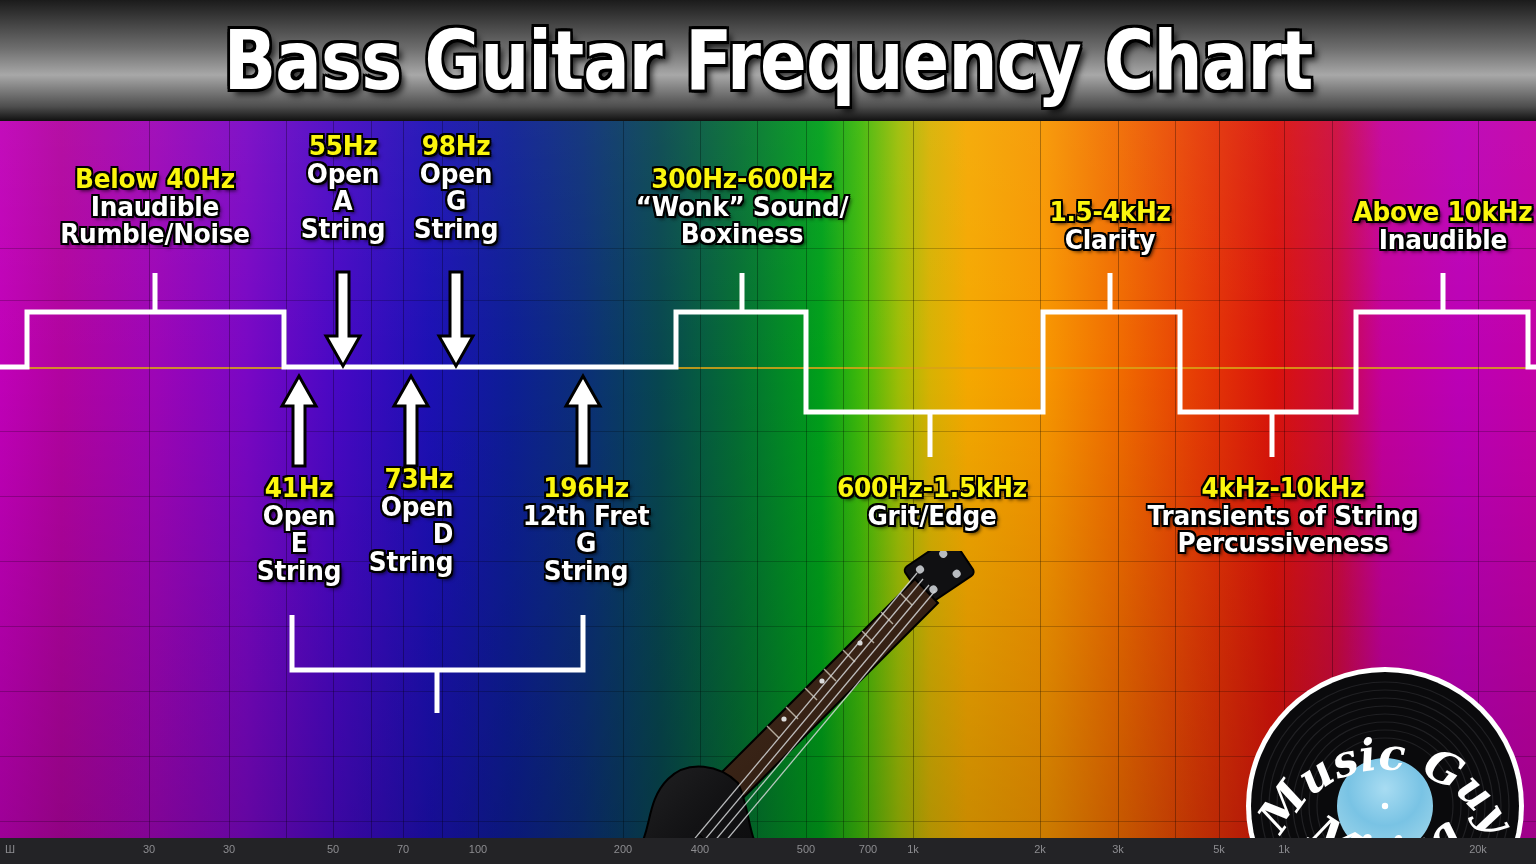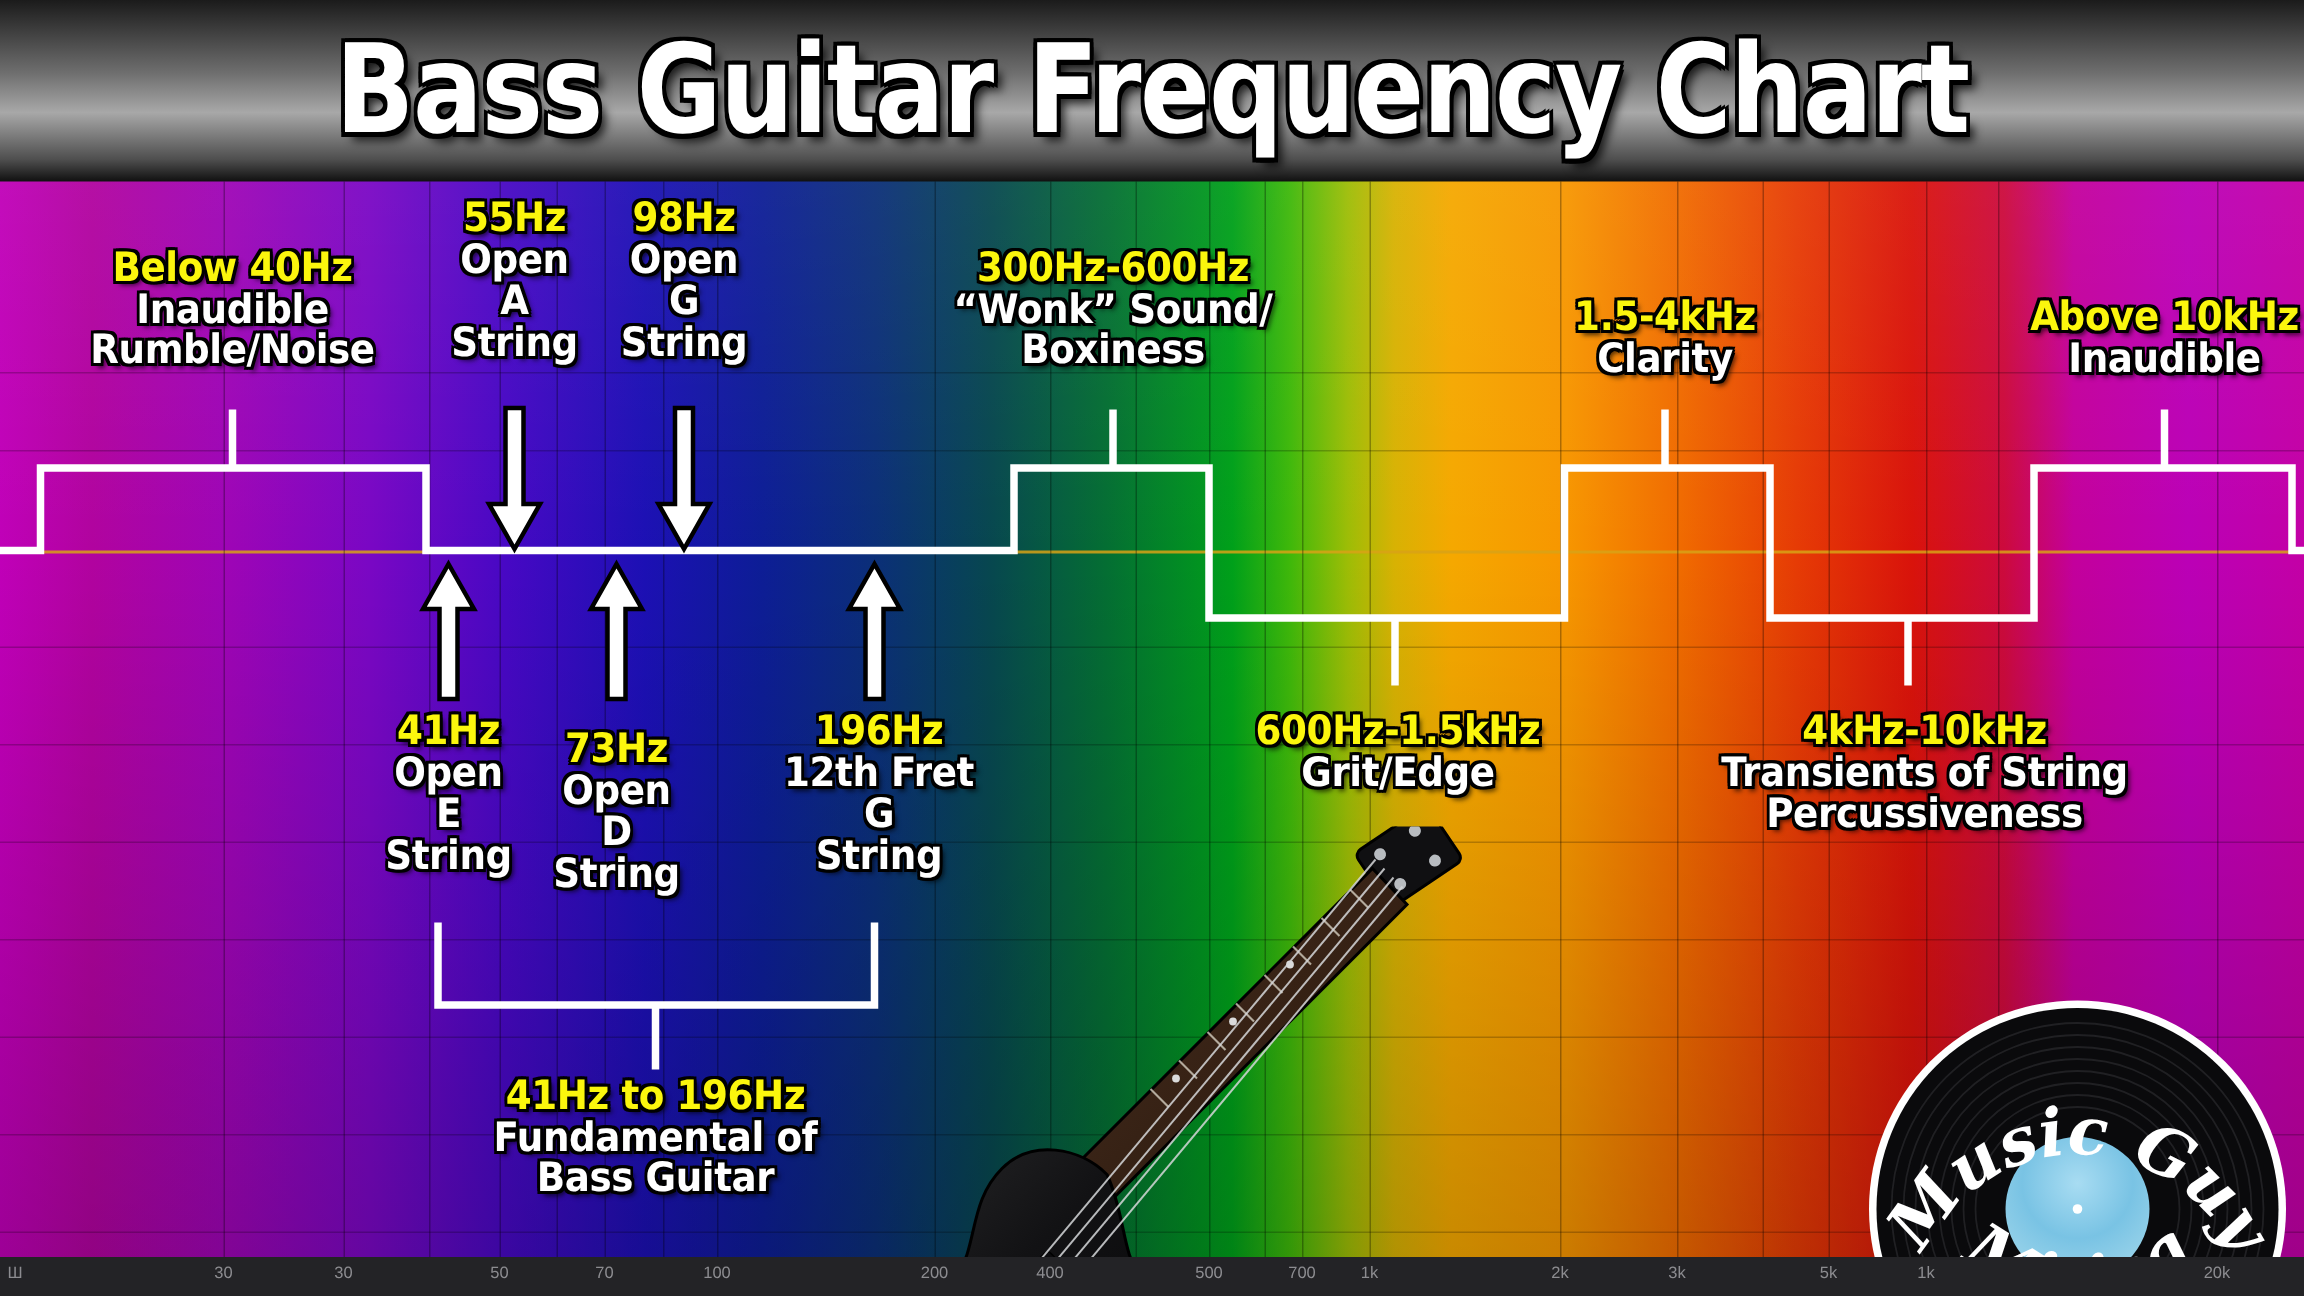--- a/index.html
+++ b/index.html
@@ -254,21 +254,21 @@
       <span class="desc">Inaudible</span>
     </div>
 
     <div class="callout" style="left:299px; top:353px;">
       <span class="hz">41Hz</span>
       <span class="desc">Open</span>
       <span class="desc">E</span>
       <span class="desc">String</span>
     </div>
 
-    <div class="callout" style="left:411px; top:365px;">
+    <div class="callout" style="left:411px; top:344px;text-align:right;">
       <span class="hz">73Hz</span>
       <span class="desc">Open</span>
       <span class="desc">D</span>
       <span class="desc">String</span>
     </div>
 
     <div class="callout" style="left:586px; top:353px;">
       <span class="hz">196Hz</span>
       <span class="desc">12th Fret</span>
       <span class="desc">G</span>
@@ -279,25 +279,20 @@
       <span class="hz">600Hz-1.5kHz</span>
       <span class="desc">Grit/Edge</span>
     </div>
 
     <div class="callout" style="left:1283px; top:353px;">
       <span class="hz">4kHz-10kHz</span>
       <span class="desc">Transients of String</span>
       <span class="desc">Percussiveness</span>
     </div>
 
-    <div class="callout" style="left:437px; top:596px;">
-      <span class="hz">41Hz to 196Hz</span>
-      <span class="desc">Fundamental of</span>
-      <span class="desc">Bass Guitar</span>
-    </div>
 
     <svg class="bass" viewBox="0 0 420 430">
       <defs>
         <linearGradient id="bodyg" x1="0" y1="0" x2="1" y2="1">
           <stop offset="0%" stop-color="#2a2a2c"></stop>
           <stop offset="45%" stop-color="#121214"></stop>
           <stop offset="100%" stop-color="#050506"></stop>
         </linearGradient>
         <linearGradient id="neckg" x1="0" y1="0" x2="1" y2="1">
           <stop offset="0%" stop-color="#4a3021"></stop>

